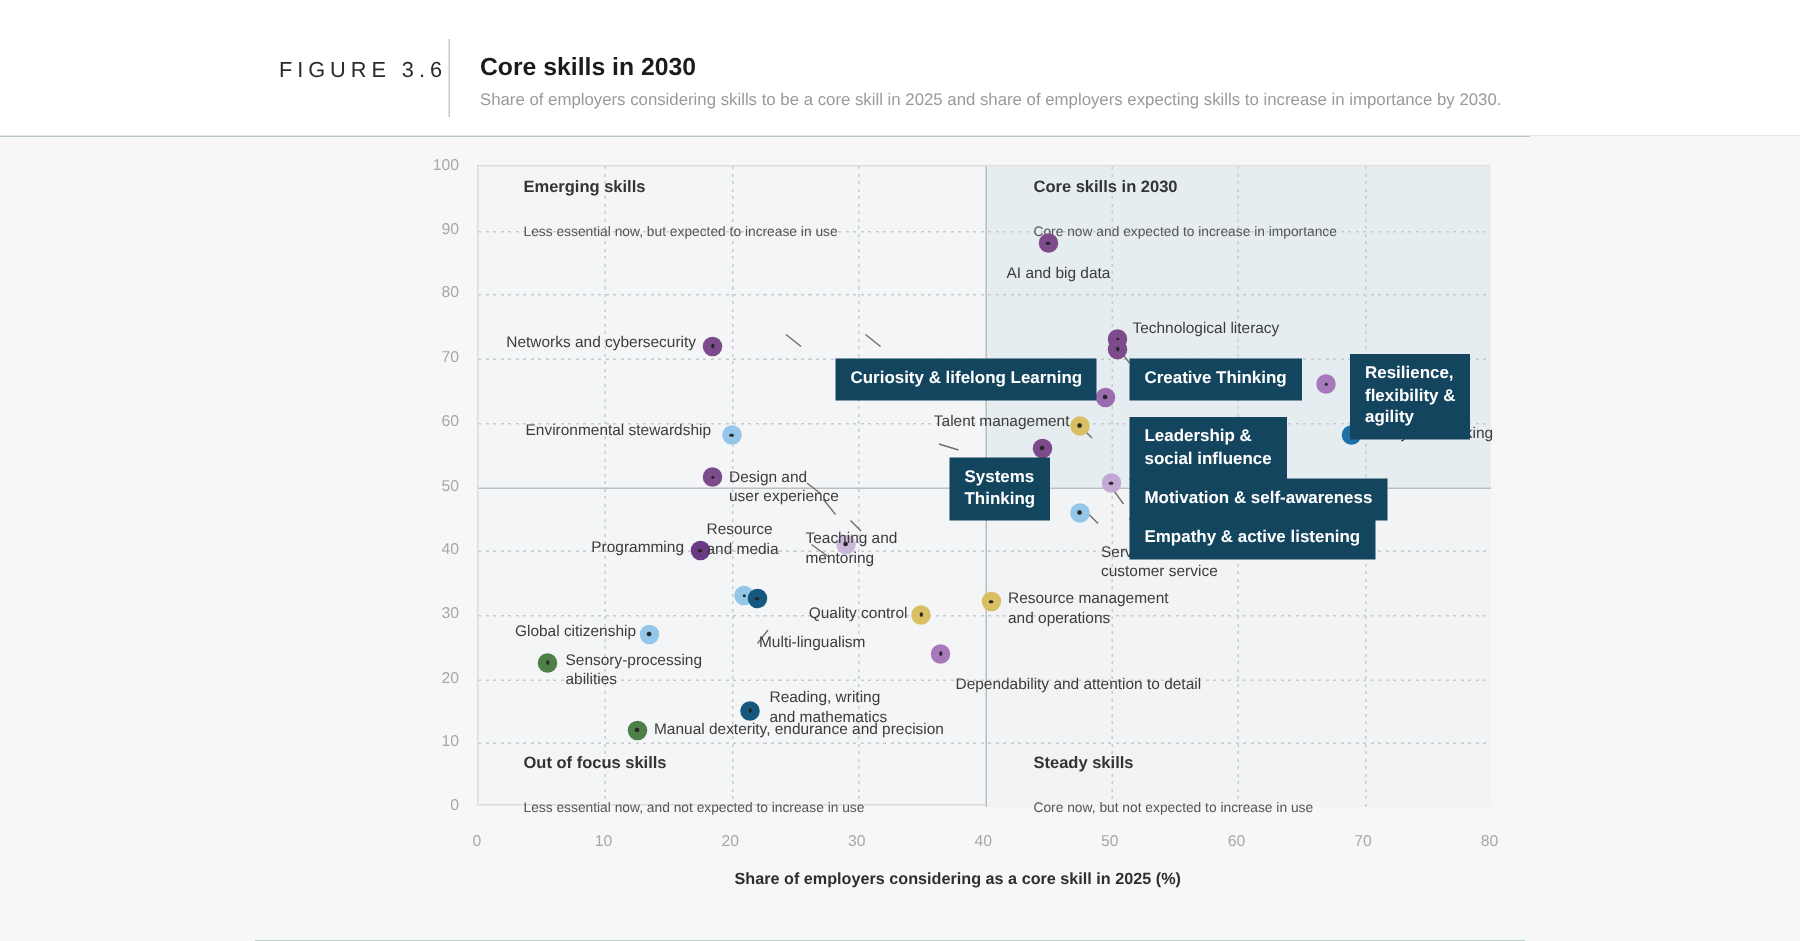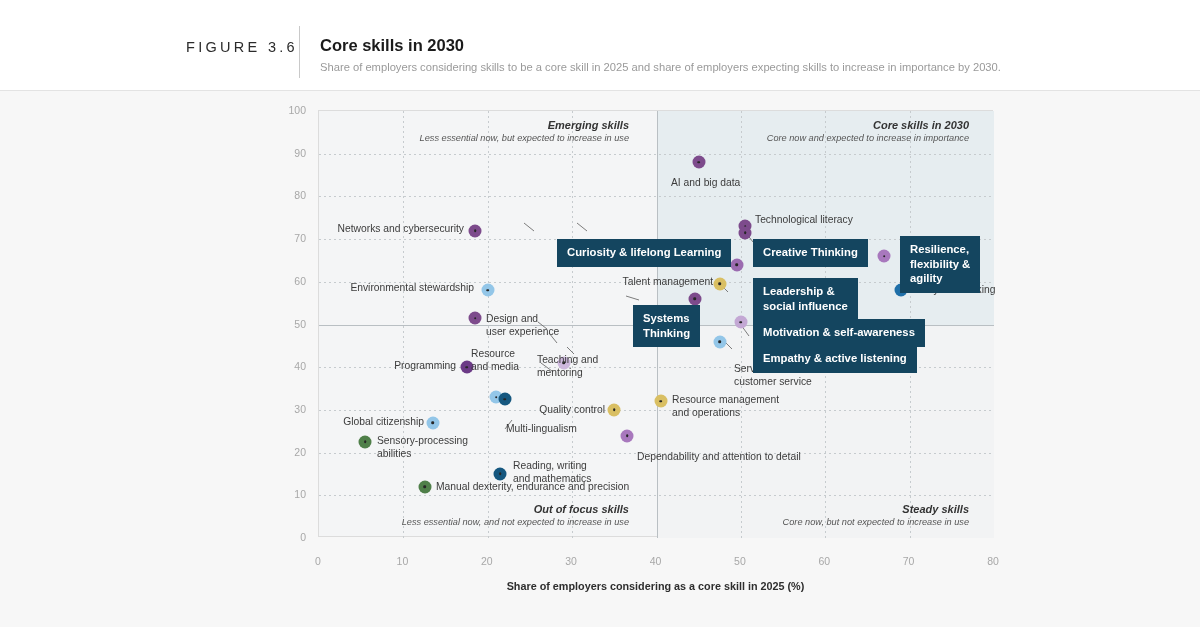--- a/index.html
+++ b/index.html
@@ -66,35 +66,35 @@
     background: repeating-linear-gradient(to right, #c6cbce 0 2px, transparent 2px 5px);
   }
   #divider-v {
     position: absolute; left: 337.5px; top: 0; width: 1px; height: 427px; background: #b9bfc3;
   }
   #divider-h {
     position: absolute; left: 0; top: 213.5px; width: 675px; height: 1px; background: #b9bfc3;
   }
 
   
-  .quad-label { position: absolute; text-align: right; color: #3a3a3a; font-style: italic; }
+  .quad-label { position: absolute; text-align: left; color: #3a3a3a; }
   .quad-label .q-title { font-size: 11px; font-weight: bold; color: #333; }
-  .quad-label .q-sub { font-size: 9.2px; color: #555; margin-top: 2px; }
+  .quad-label .q-sub { font-size: 9.2px; color: #555; margin-top: 18px; }
 
   
   .ytick {
     position: absolute; width: 34px; text-align: right;
     font-size: 10.5px; color: #a8a8a8;
   }
   .xtick {
     position: absolute; width: 40px; text-align: center;
     font-size: 10.5px; color: #a8a8a8;
   }
   #xlabel {
-    position: absolute; left: 318px; top: 489px; width: 675px; text-align: center;
+    position: absolute; left: 301px; top: 489px; width: 675px; text-align: center;
     font-size: 10.8px; font-weight: bold; color: #2e2e2e;
   }
 
   
   .pt {
     position: absolute; width: 13px; height: 13px; border-radius: 50%;
     transform: translate(-50%, -50%);
   }
   .pt::after {
     content: ""; position: absolute; left: 50%; top: 50%;

